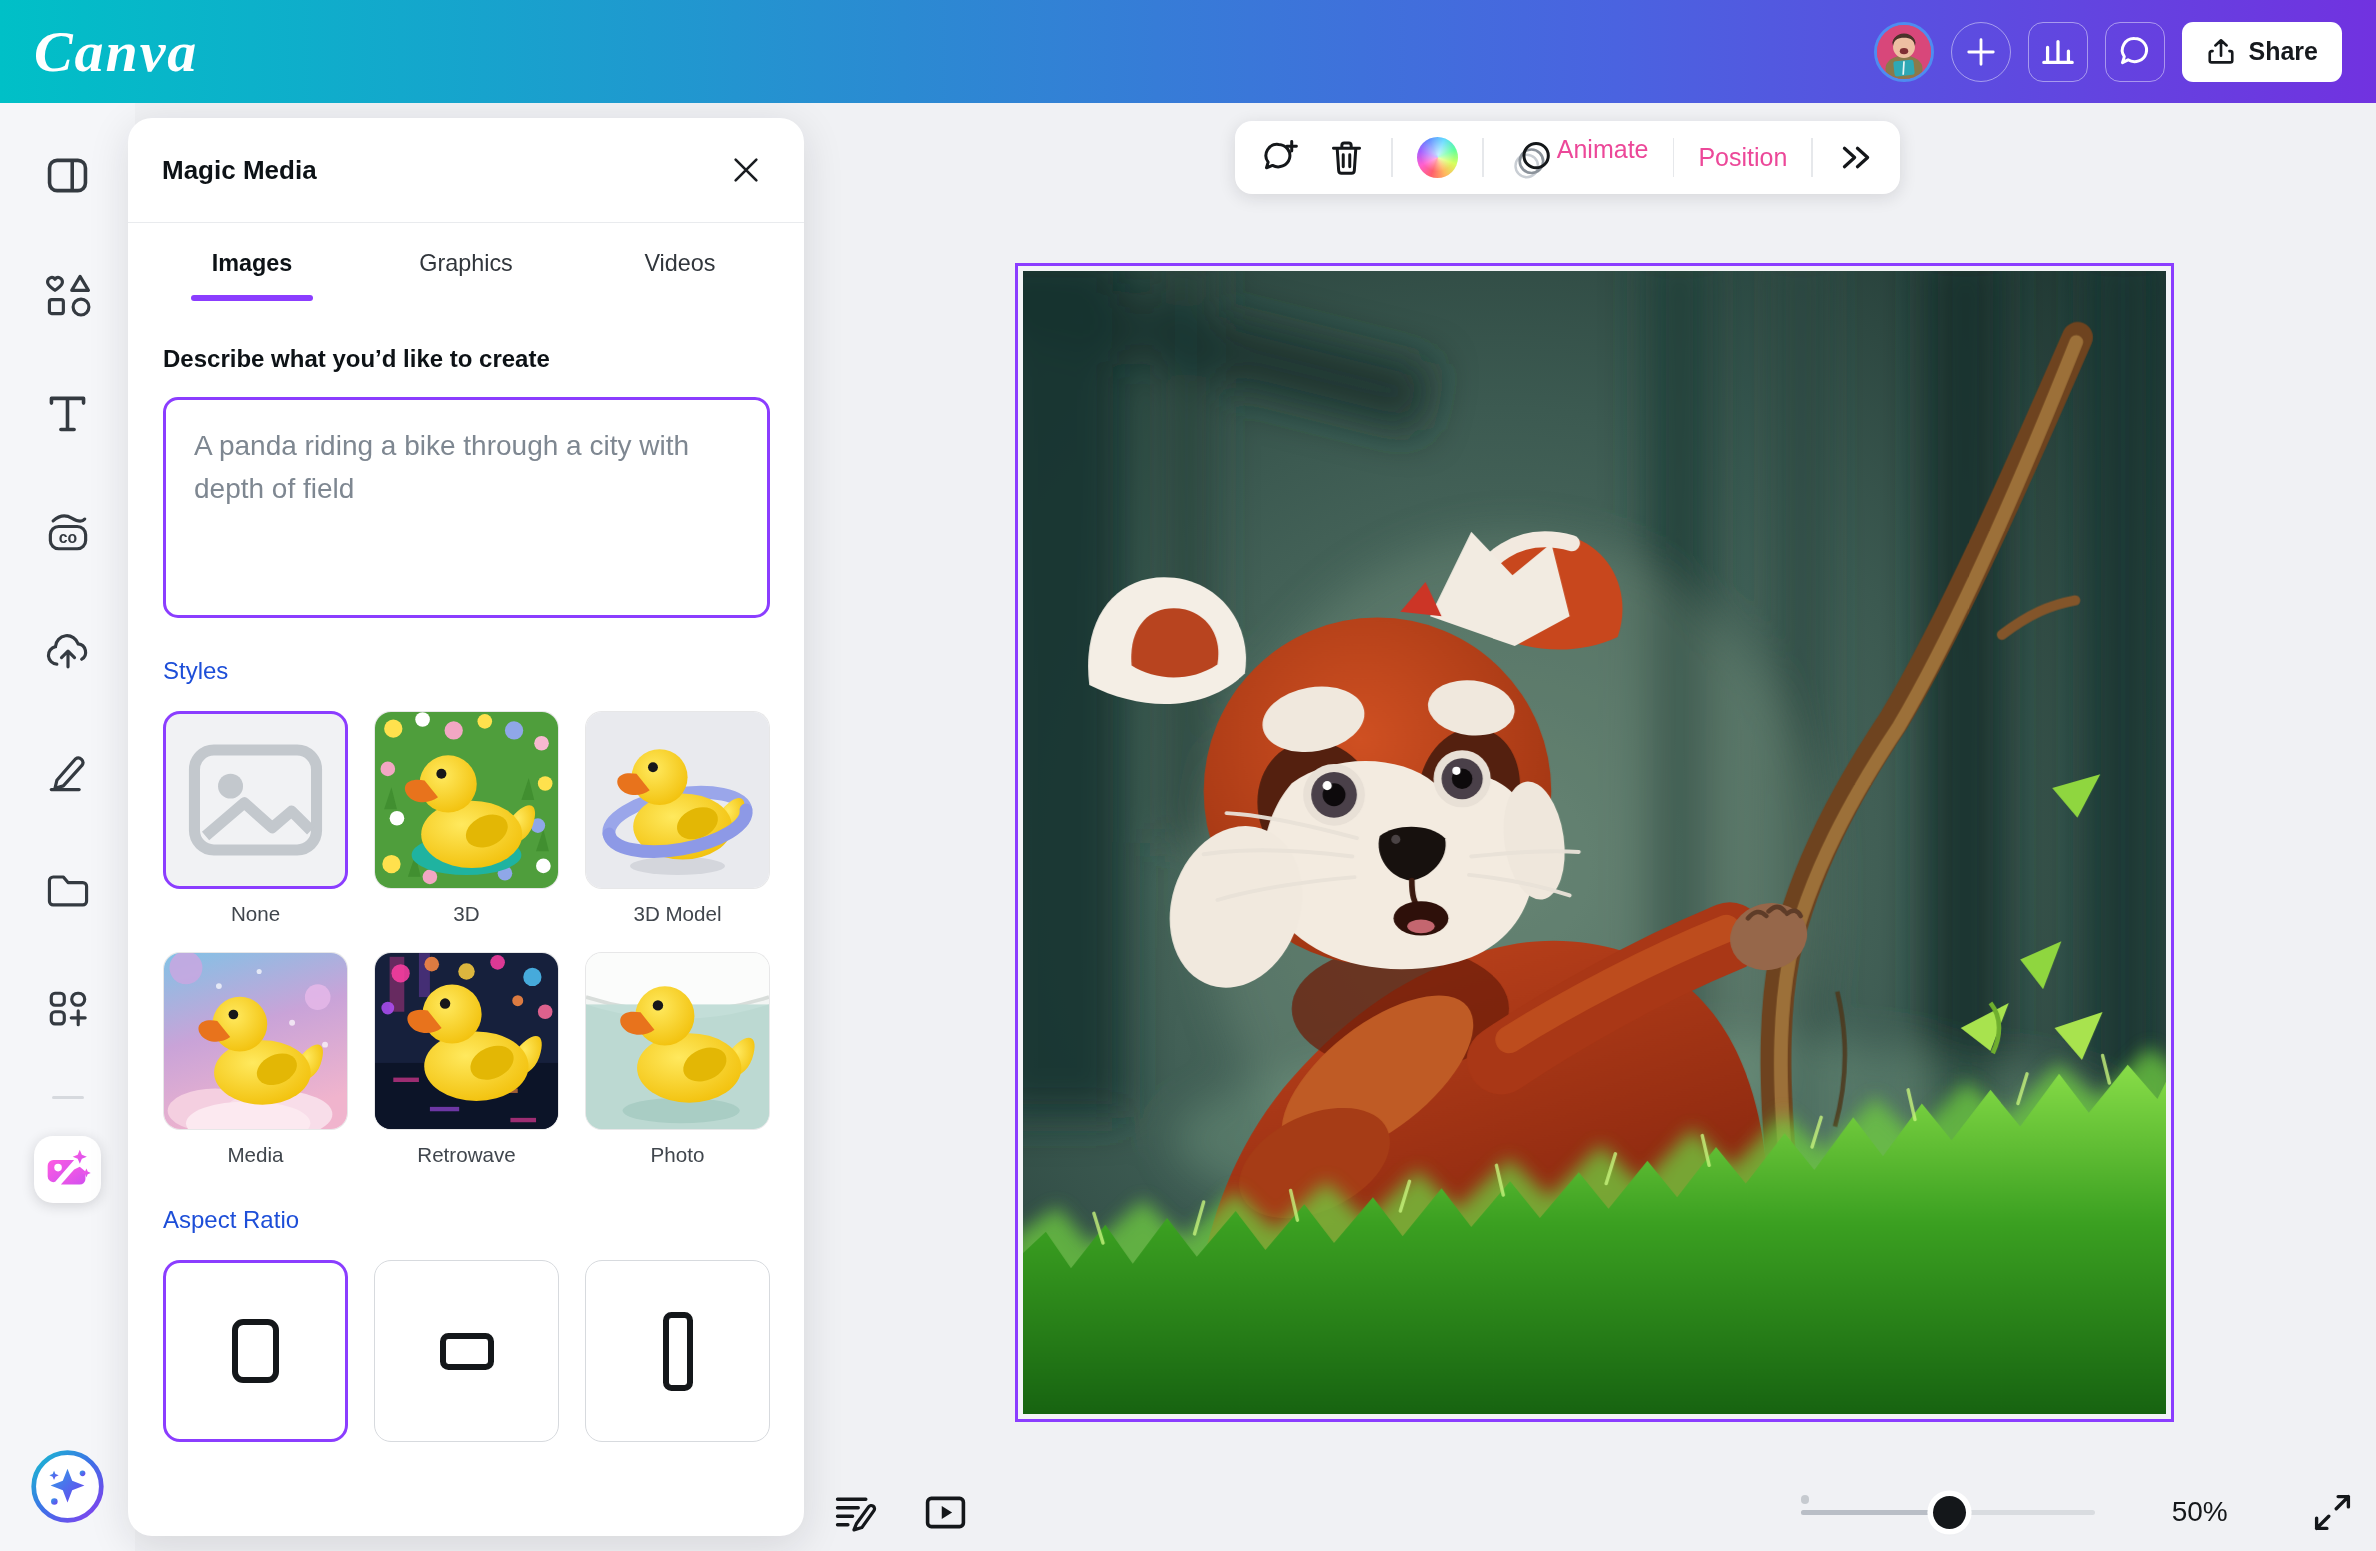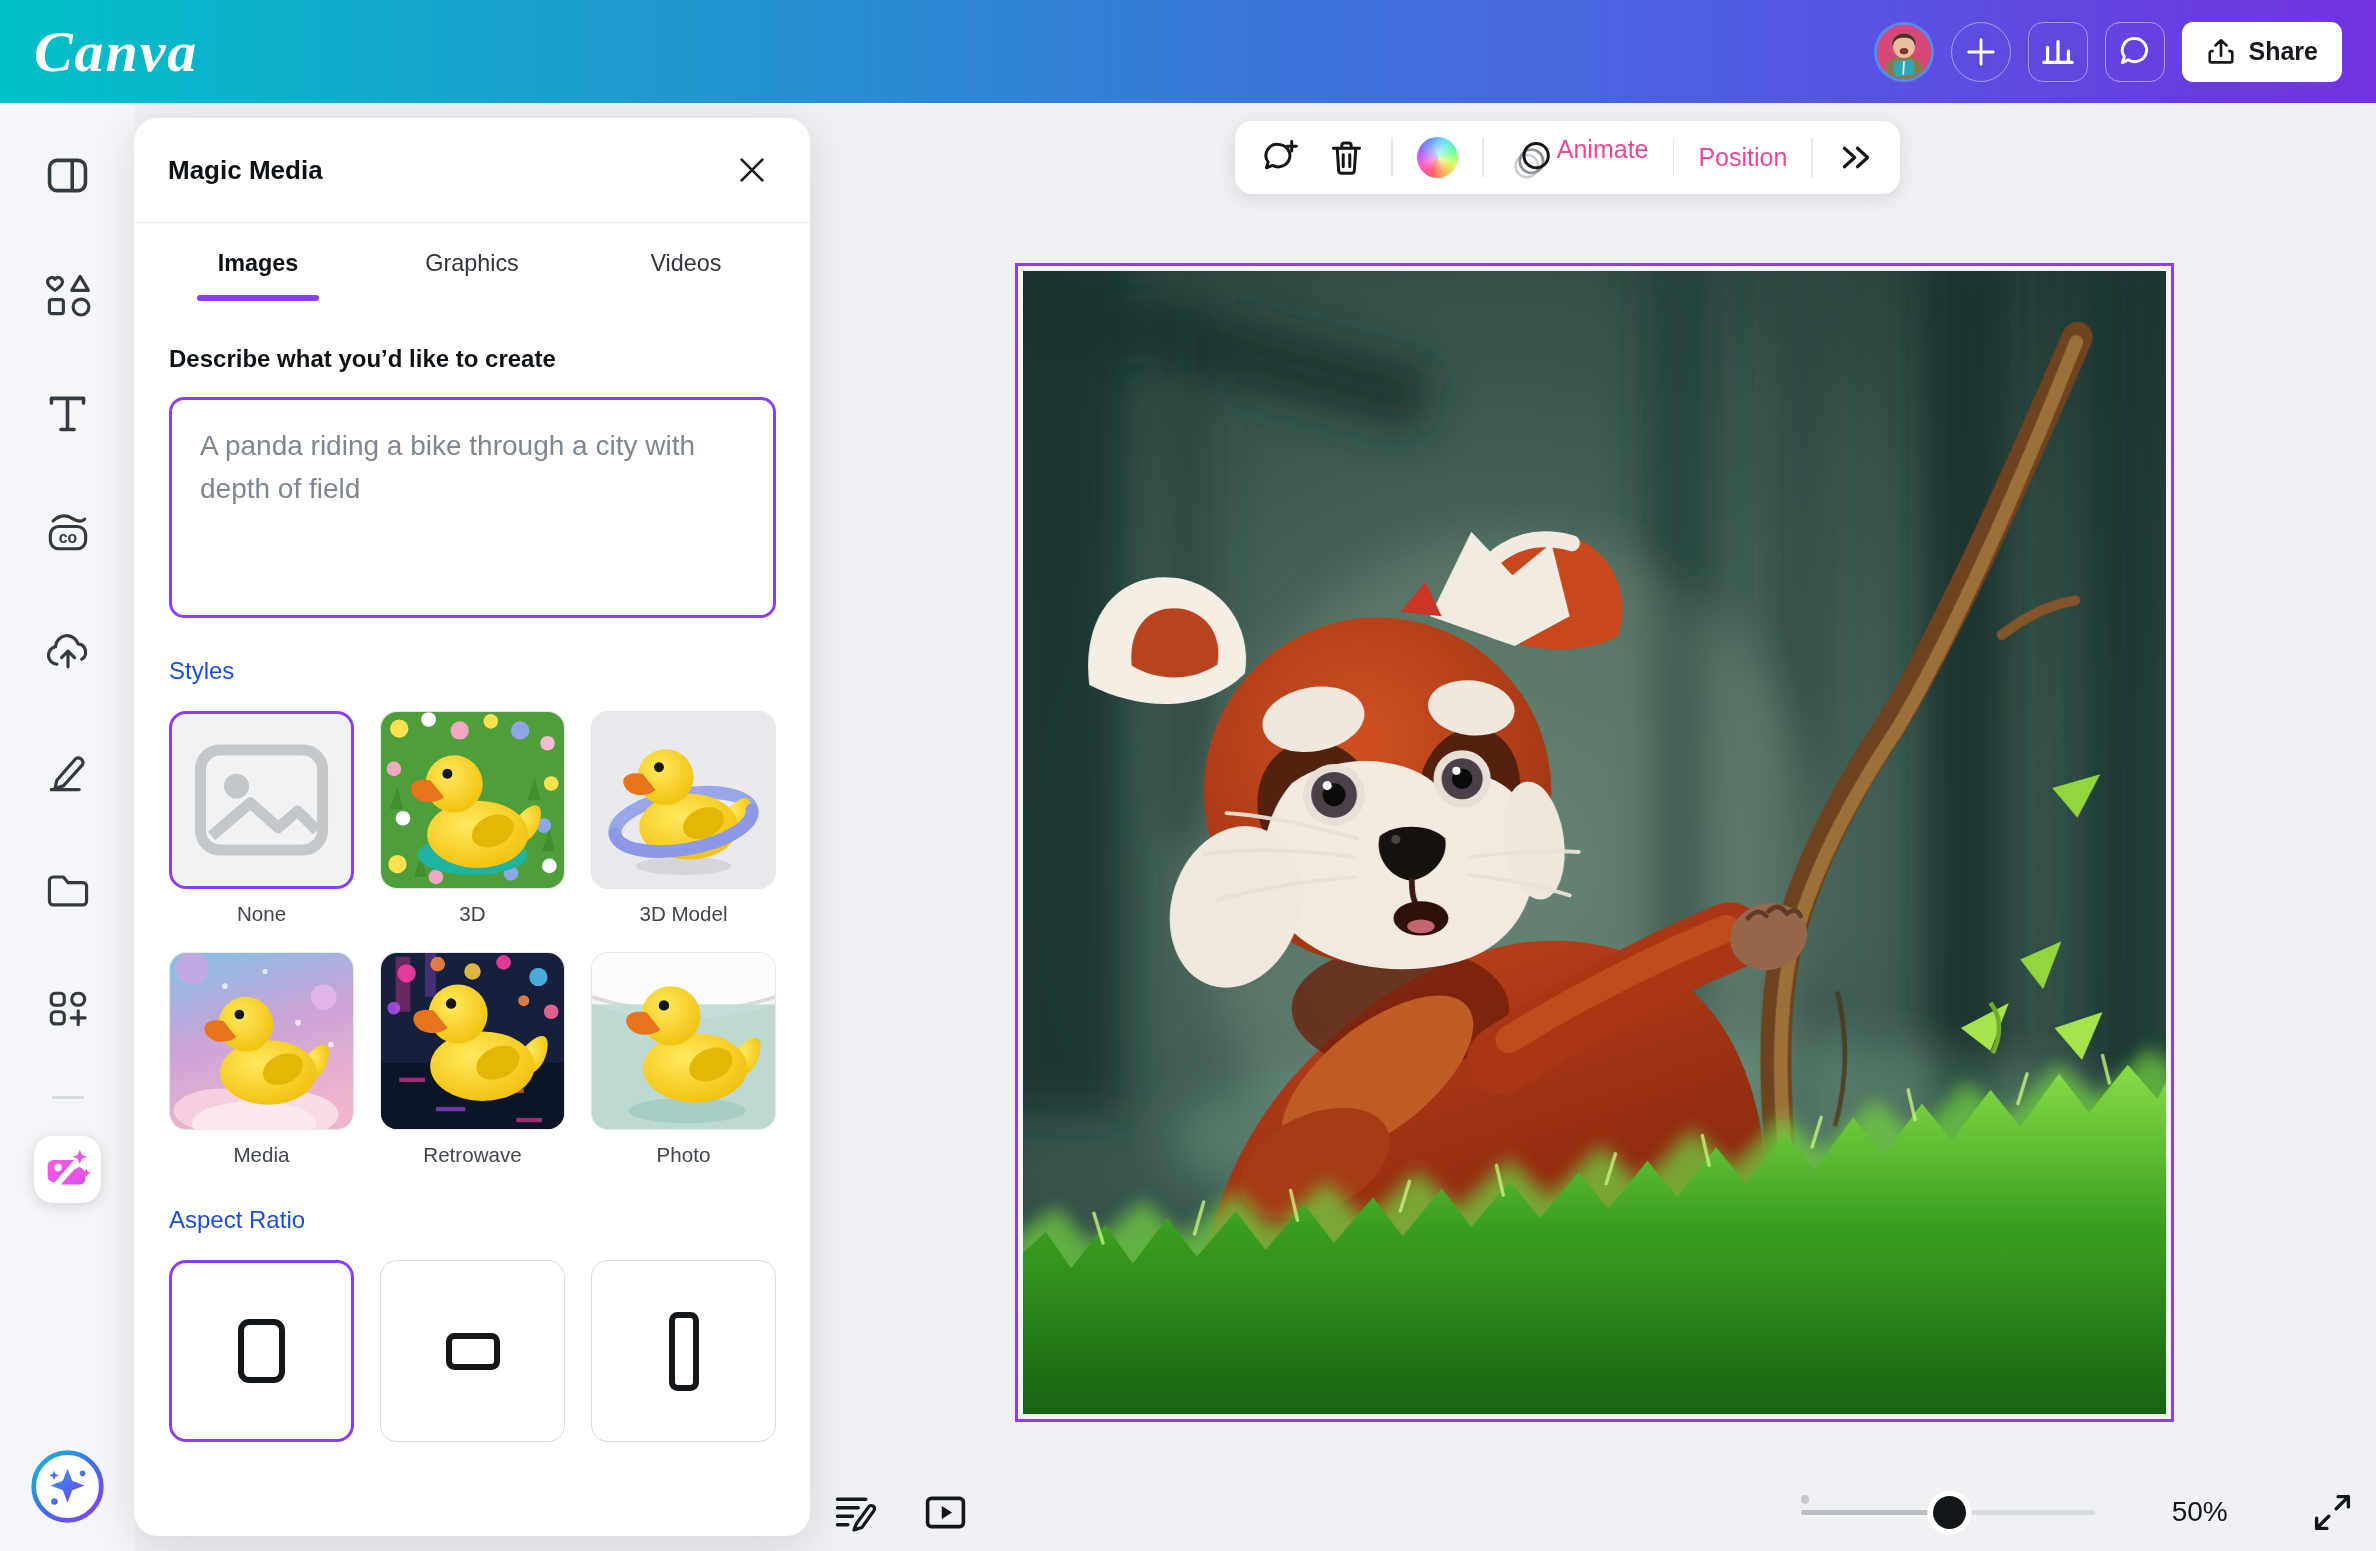--- a/index.html
+++ b/index.html
@@ -25,21 +25,21 @@
   
   .sidebar { position:absolute; left:0; top:103px; width:135px; height:1448px; background:#f5f6f9;
     display:flex; flex-direction:column; align-items:center; padding:39px 0 26px 0; z-index:20; }
   .side-btn { width:67px; height:67px; display:flex; align-items:center; justify-content:center;
     background:transparent; border:none; cursor:pointer; margin-bottom:52px; }
   .side-divider { width:32px; height:2.8px; background:#d6d9de; border-radius:1.9px; margin:1.9px 0 37px 0; }
   .side-btn.magic-active { background:#fff; border-radius:19px; box-shadow:0 2.8px 13px rgba(22,25,29,0.16); margin-bottom:0; }
   .ai-btn { margin-top:auto; width:77px; height:77px; background:transparent; border:none; cursor:pointer; }
 
   
-  .panel { position:absolute; left:134px; top:118px; width:676px; height:1418px; background:#fff;
+  .panel { position:absolute; left:128px; top:118px; width:676px; height:1418px; background:#fff;
     border-radius:24px; box-shadow:0 9.4px 41px rgba(22,25,29,0.12); z-index:30; display:flex; flex-direction:column; }
   .panel-header { height:105px; display:flex; align-items:center; padding:0 34px; border-bottom:1.9px solid #e9ebee; }
   .panel-title { font-size:26px; font-weight:bold; color:#0d1216; }
   .close-btn { margin-left:auto; width:49px; height:49px; background:transparent; border:none; cursor:pointer;
     display:flex; align-items:center; justify-content:center; }
   .tabs { display:flex; height:81px; padding:0 17px; }
   .tab { flex:1; display:flex; align-items:center; justify-content:center; cursor:pointer;
     font-size:23.4px; color:#31363c; }
   .tab span { position:relative; padding:24px 0; }
   .tab.active { font-weight:bold; color:#0d1216; }

